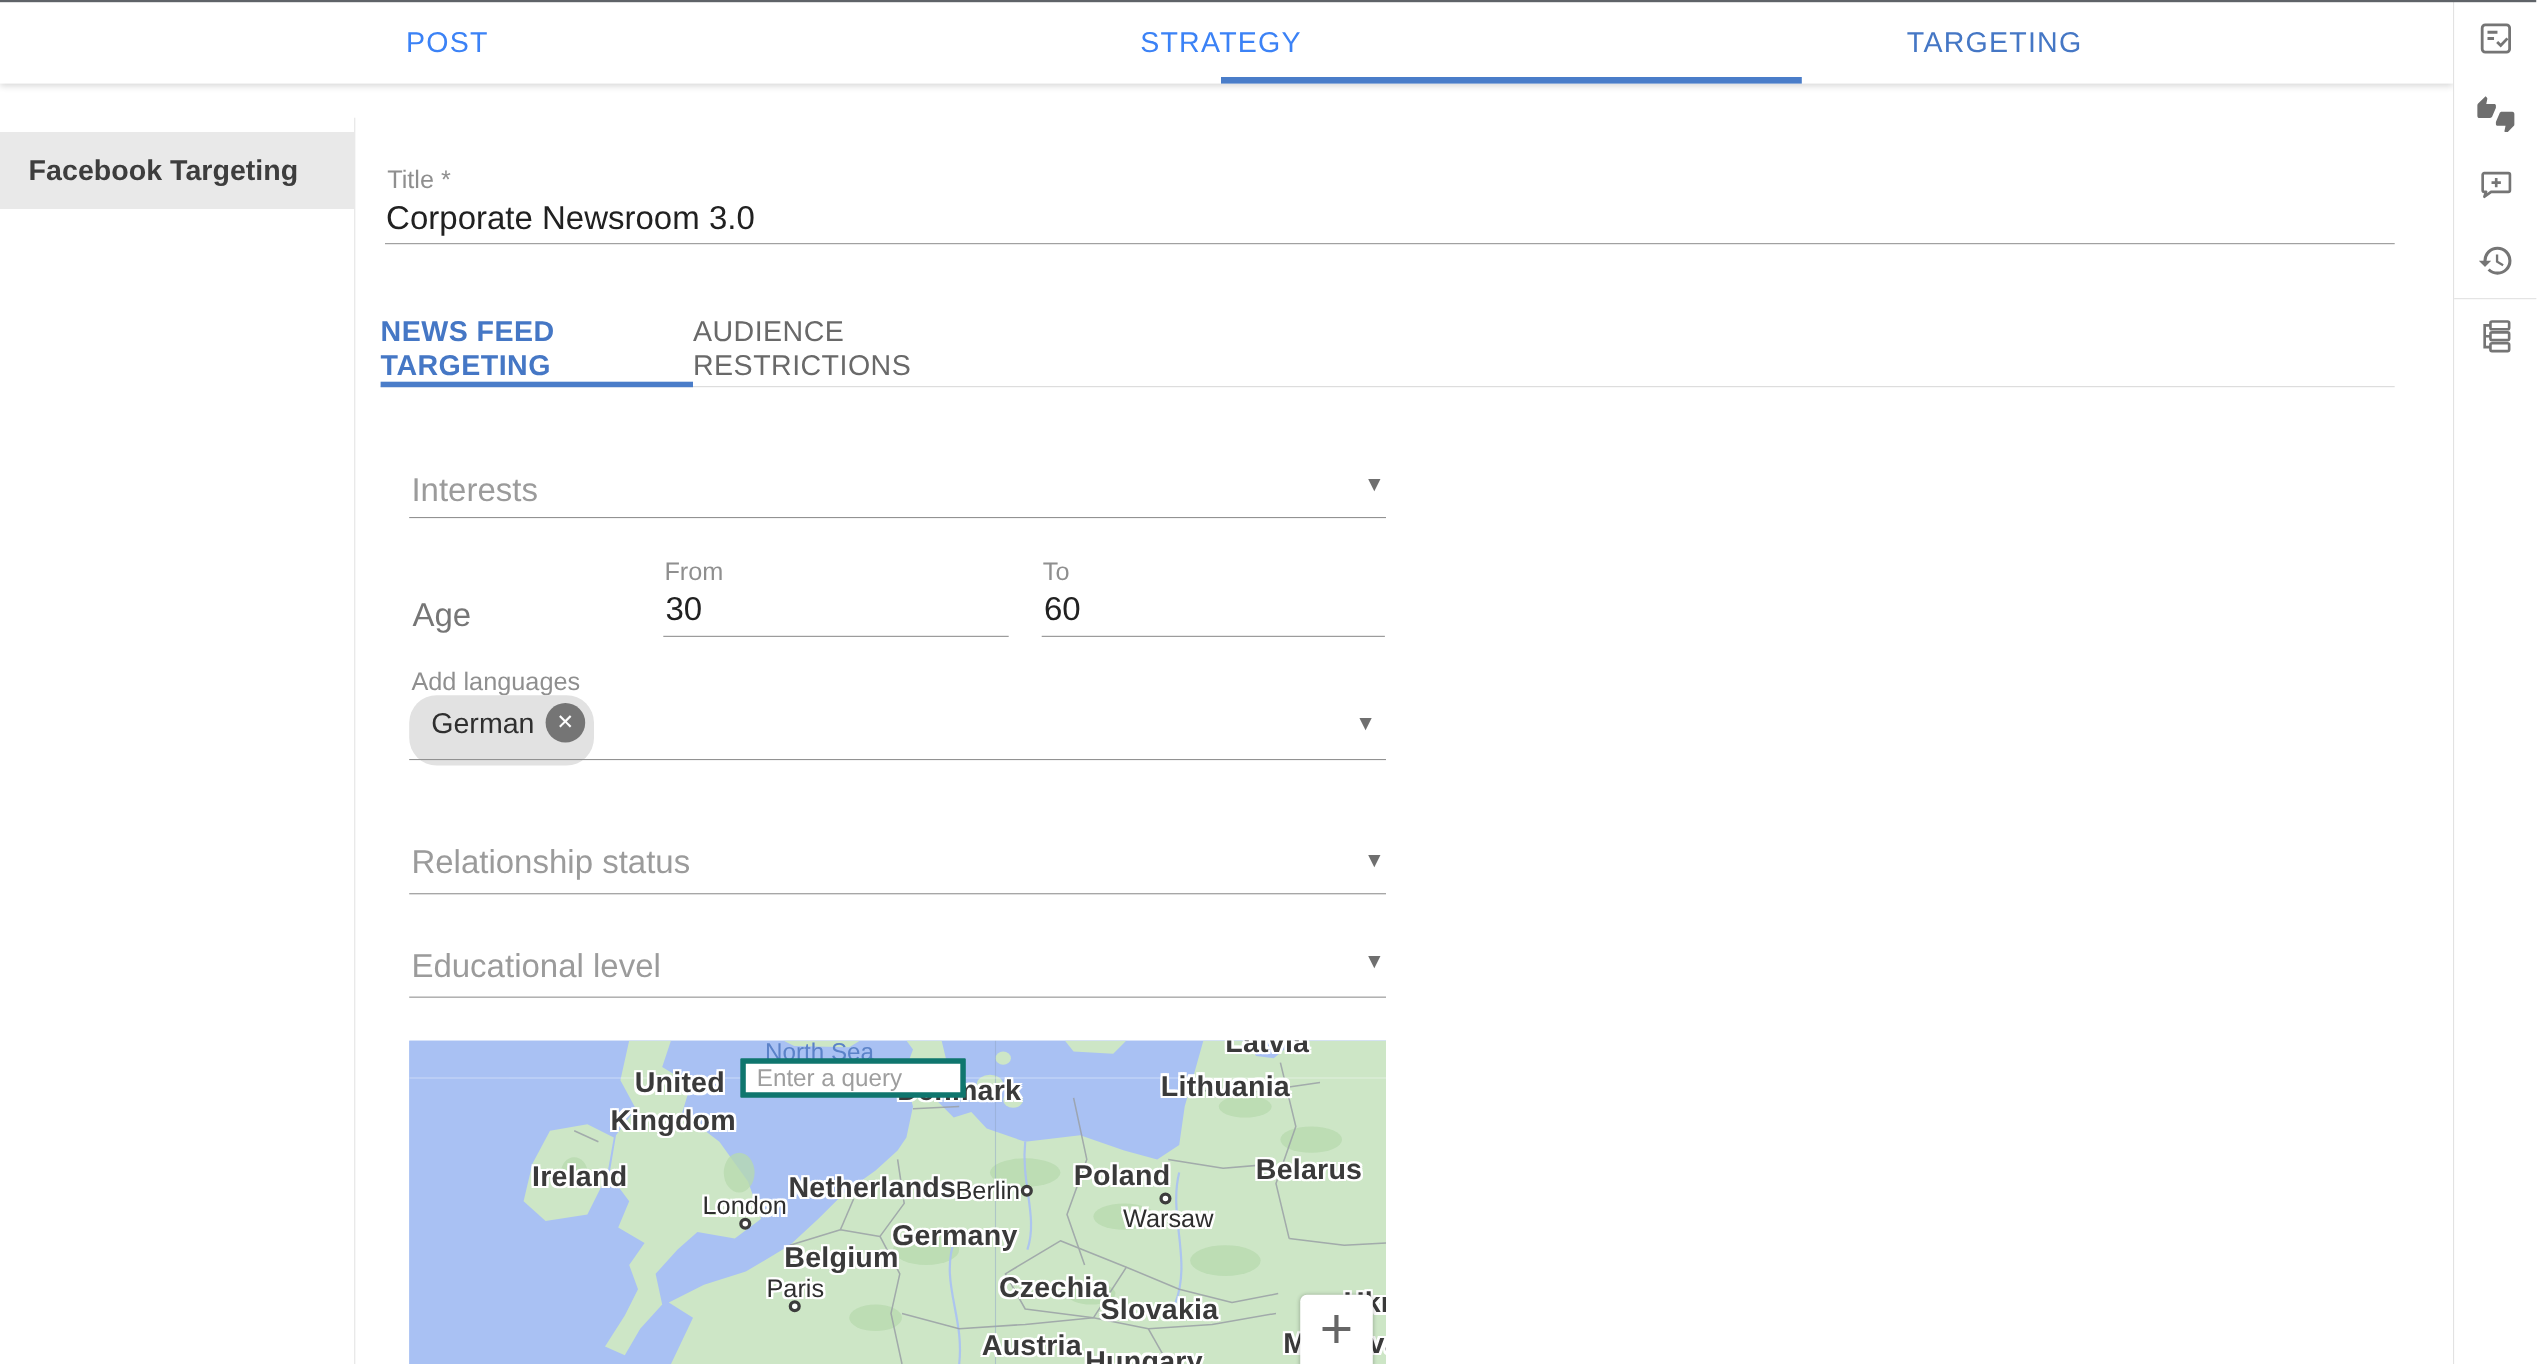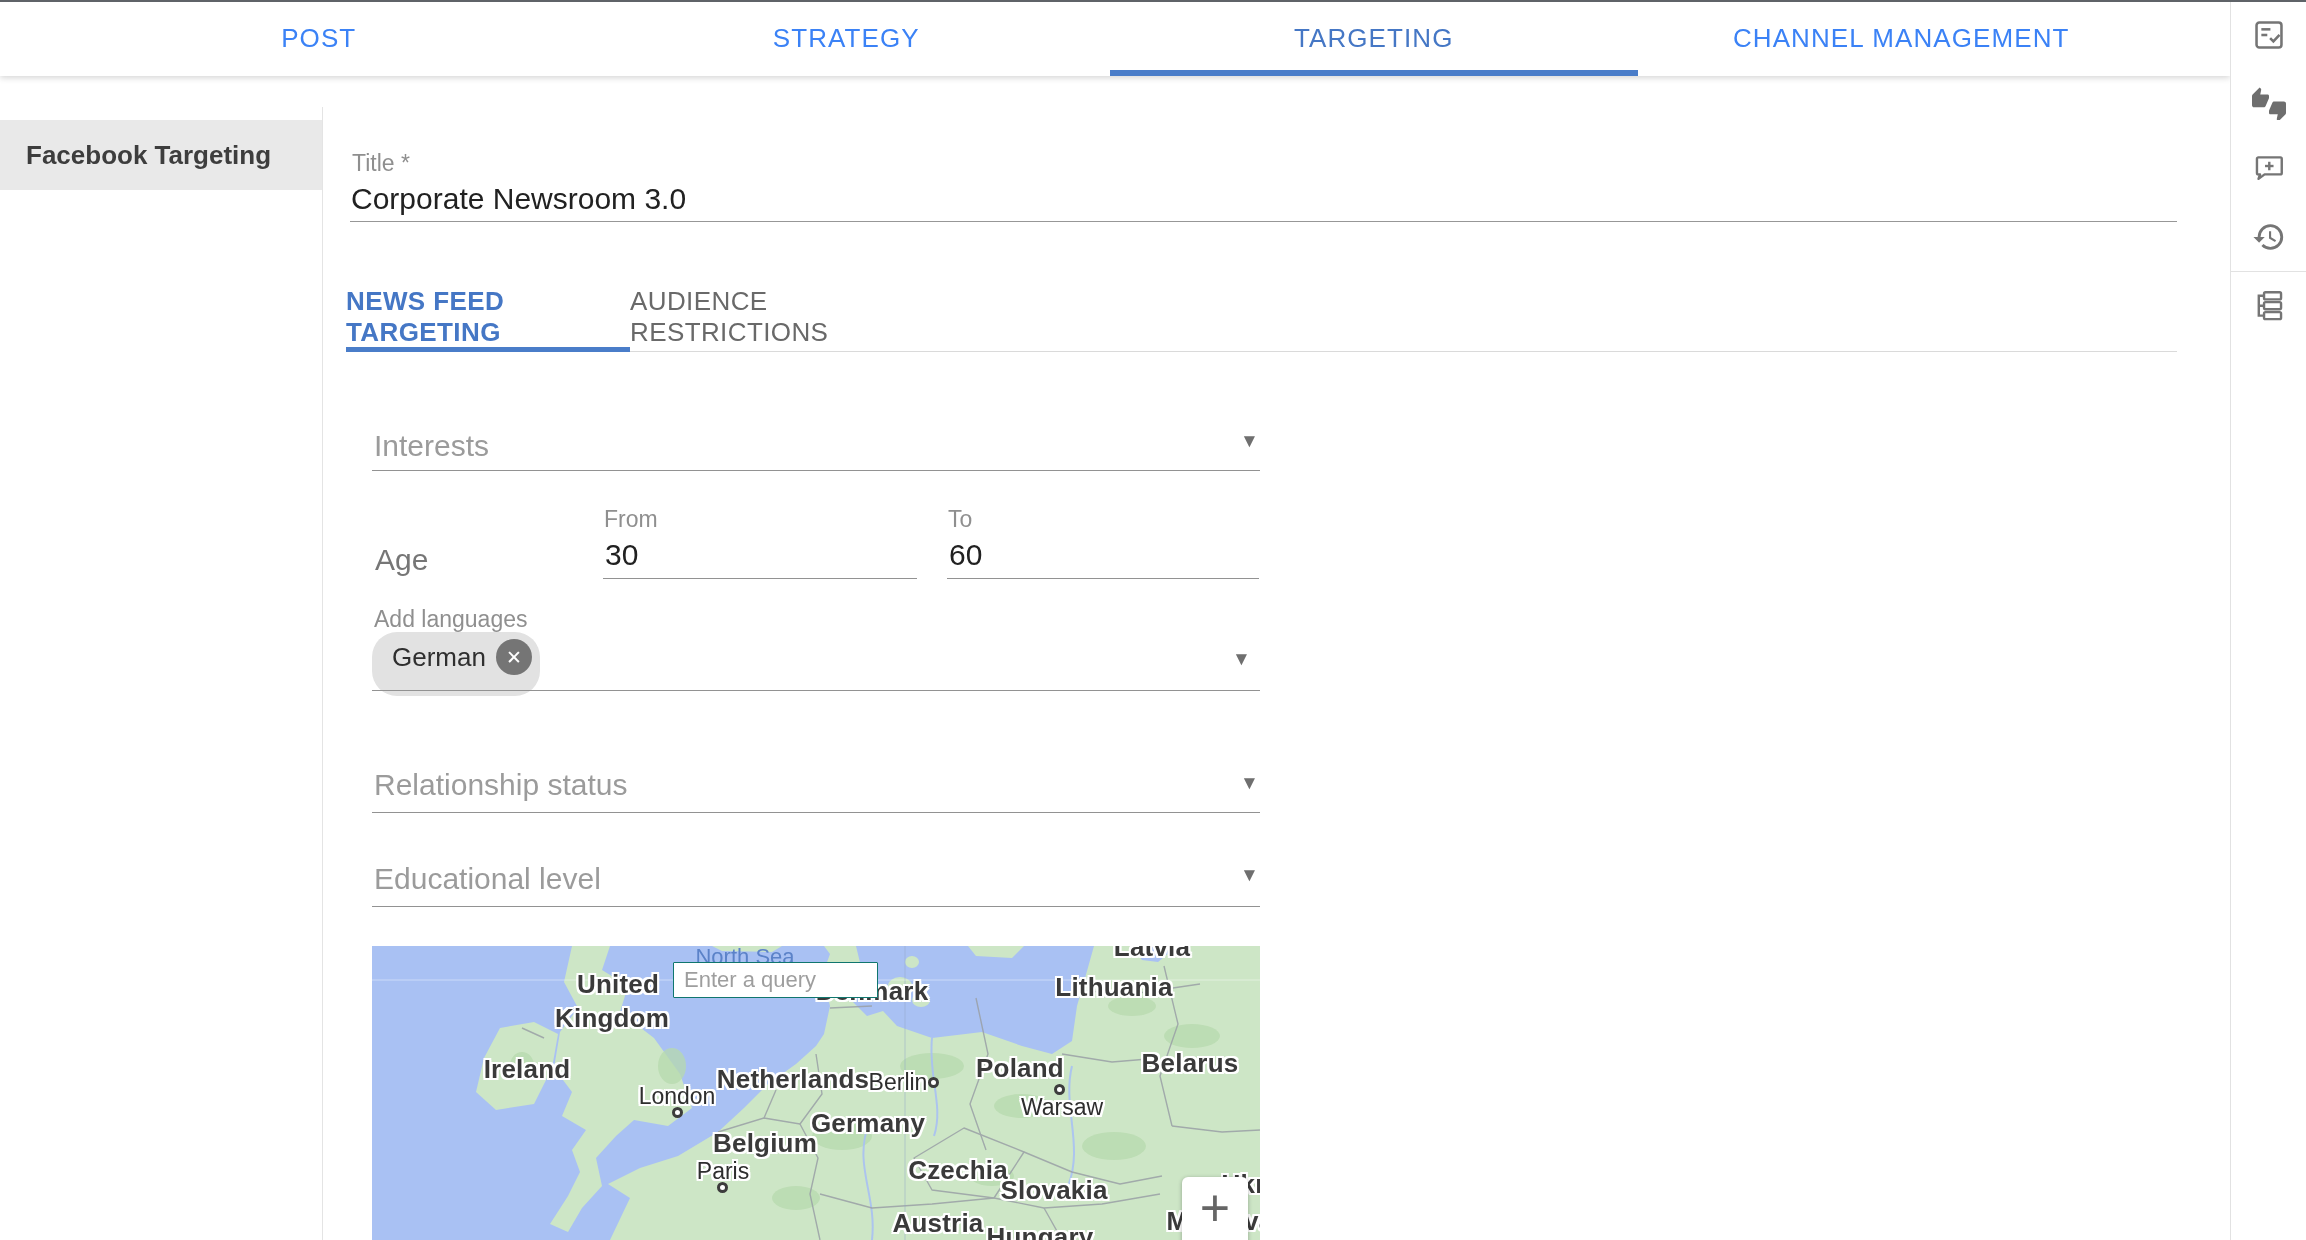--- a/index.html
+++ b/index.html
@@ -55,39 +55,38 @@
   .sealabel{position:absolute;transform:translateX(-50%);font-size:22px;font-weight:500;
             color:#5b82c8;white-space:nowrap;z-index:1;}
   .cdot{position:absolute;width:11px;height:11px;border:3px solid #3c3c3c;border-radius:50%;
         background:#fff;box-sizing:border-box;z-index:2;}
   .map-type{position:absolute;left:15px;top:16px;height:62px;display:flex;background:#fff;
             box-shadow:0 1px 4px rgba(0,0,0,.3);z-index:3;}
   .mt{display:flex;align-items:center;justify-content:center;font-size:28px;cursor:pointer;}
   .mt-map{width:112px;font-weight:700;color:#101010;}
   .mt-sat{width:155px;color:#5b5b5b;border-left:1px solid #ececec;}
   .query{position:absolute;left:301px;top:16px;width:205px;height:36px;background:#fff;
-         border:1px solid #0f766e;border-radius:1px;z-index:3;font-size:22px;color:#444;
+         border:5px solid #0f766e;border-radius:1px;z-index:3;font-size:22px;color:#444;
          padding:0 0 0 10px;box-sizing:border-box;outline:none;font-family:"Liberation Sans",sans-serif;}
   .query::placeholder{color:#9e9e9e;}
   .zoomin{position:absolute;left:810px;top:231px;width:66px;height:80px;background:#fff;
           border-radius:6px;box-shadow:0 1px 4px rgba(0,0,0,.3);z-index:3;
           display:flex;justify-content:center;cursor:pointer;}
   .zoomin span{font-size:52px;color:#666;line-height:62px;font-weight:400;}
 </style>
 </head>
 <body>
 
 <div class="app">
 
   <div class="abs header">
     <div class="tabs">
       <div class="tab">POST</div>
       <div class="tab">STRATEGY</div>
       <div class="tab active">TARGETING</div>
-      <div class="tab">CHANNEL MANAGEMENT</div>
     </div>
   </div>
   <div class="abs tab-indicator"></div>
   <div class="abs top-edge"></div>
 
   <div class="abs side-item">
     <span>Facebook Targeting</span>
   </div>
   <div class="abs v-divider"></div>
 

